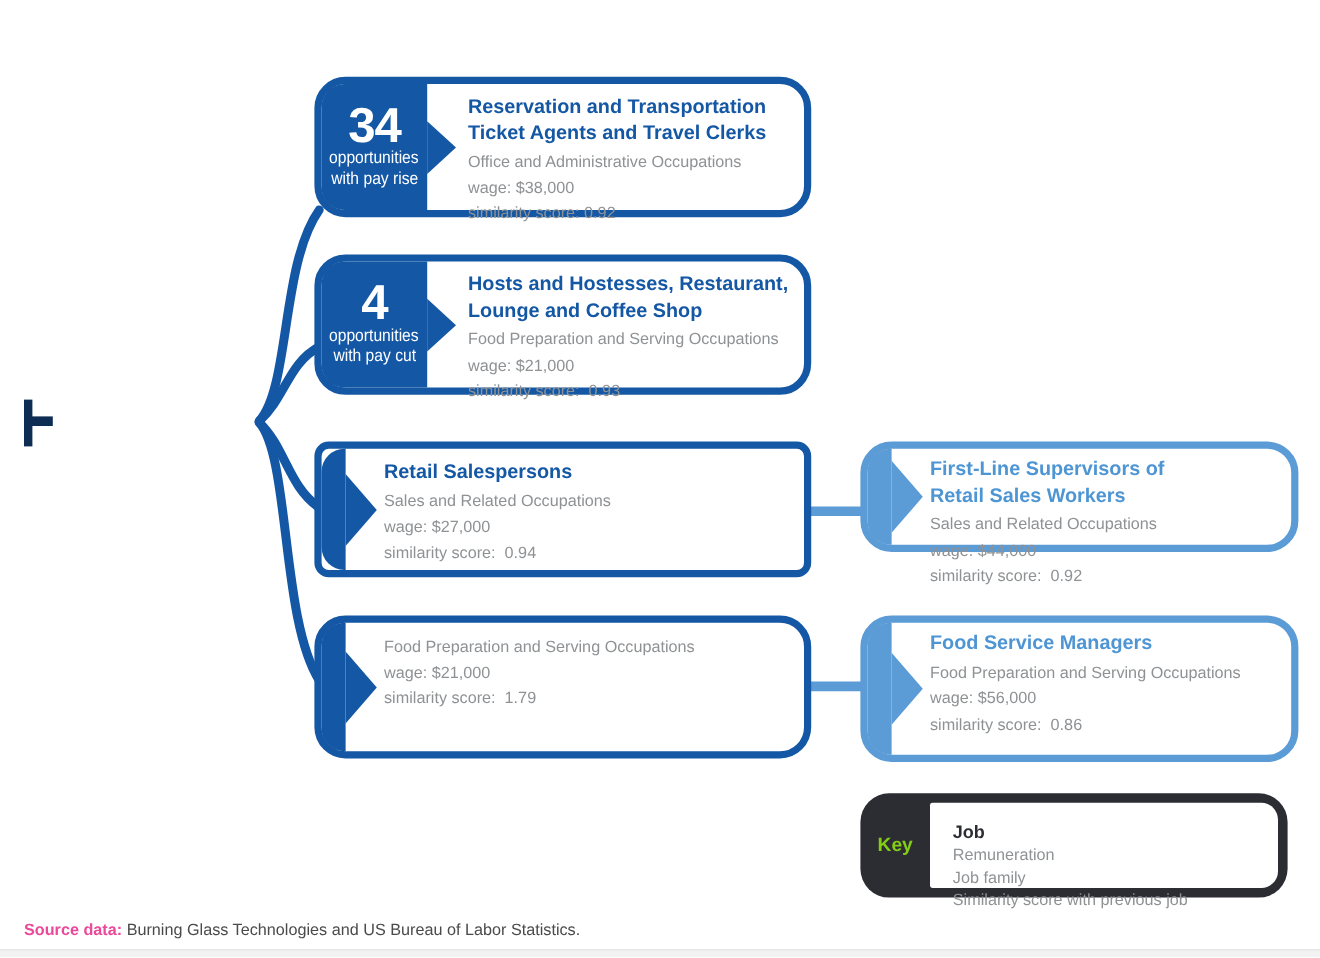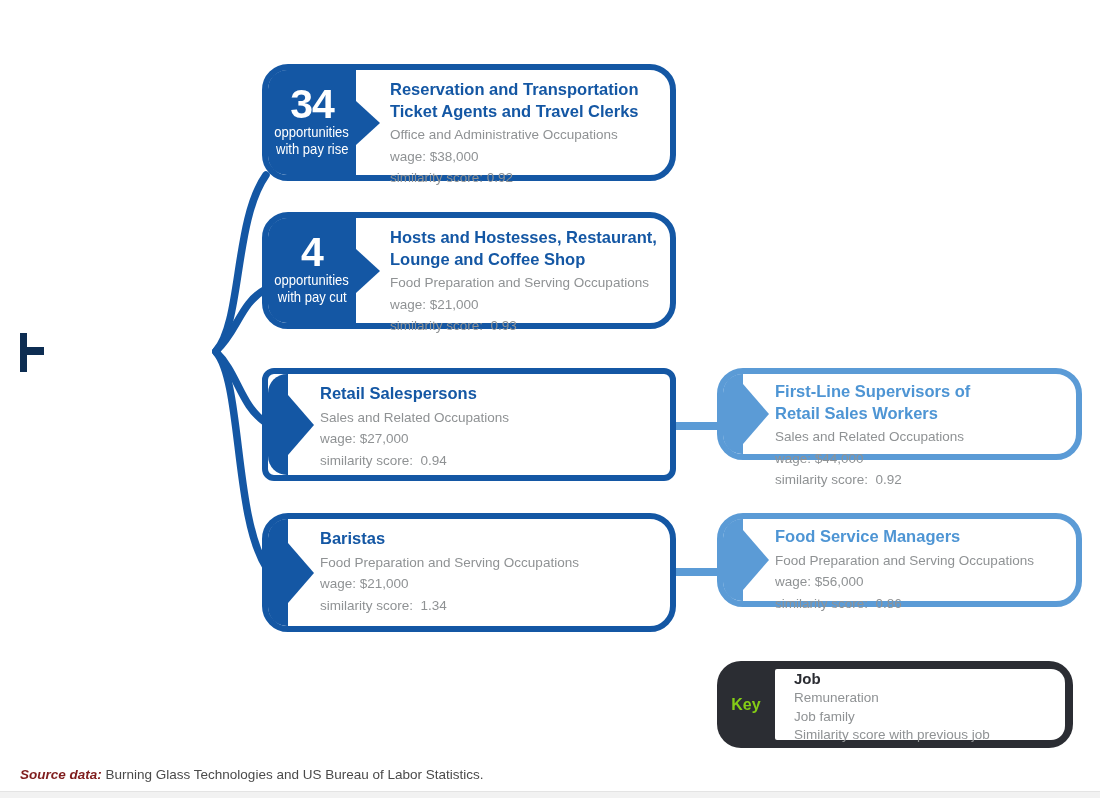--- a/index.html
+++ b/index.html
@@ -68,28 +68,28 @@
   .key-box{
     position:absolute;left:717px;top:661px;width:356px;height:87px;
     background:var(--dark);border-radius:24px;z-index:1;
   }
   .key-label{
     position:absolute;left:0;top:50%;width:58px;transform:translateY(-50%);
     color:#84cc16;font-size:16px;font-weight:bold;text-align:center;
   }
   .key-panel{
     position:absolute;left:58px;top:8px;right:8px;bottom:8px;background:#fff;
-    border-radius:2px 14px 14px 2px;padding:0 0 0 19px;box-sizing:border-box;
+    border-radius:2px 14px 14px 2px;padding:15px 0 0 19px;box-sizing:border-box;
   }
   .key-job{font-size:15px;font-weight:bold;color:var(--dark);line-height:20px;}
   .key-line{font-size:13.5px;color:var(--gray);line-height:18.5px;}
 
   
   .source{position:absolute;left:20px;top:767px;font-size:13.5px;color:#4a4a4a;}
-  .source b{color:#7f1d1d;font-style:italic;}
+  .source b{color:#ec4899;}
   .bottom-strip{position:absolute;left:0;bottom:0;width:100%;height:6px;background:#f2f2f2;border-top:1px solid #e4e4e4;}
 </style>
 </head>
 <body>
 
 <div class="canvas">
 
 
   <svg class="connectors" width="1100" height="798">
     <g fill="none" stroke="#1457a4" stroke-width="7.5" stroke-linecap="round">
@@ -157,28 +157,27 @@
       <div class="detail">Sales and Related Occupations</div>
       <div class="detail">wage: $44,000</div>
       <div class="detail">similarity score:  0.92</div>
     </div>
   </div>
 
   <div class="pbox" style="left:262px;top:513px;height:119px;">
     <div class="band thin"></div>
     <div class="chev small"></div>
     <div class="content after-thin">
-      <div class="job">Baristas</div>
       <div class="detail">Food Preparation and Serving Occupations</div>
       <div class="detail">wage: $21,000</div>
-      <div class="detail">similarity score:  1.34</div>
-    </div>
-  </div>
-
-  <div class="pbox light" style="left:717px;top:513px;height:94px;">
+      <div class="detail">similarity score:  1.79</div>
+    </div>
+  </div>
+
+  <div class="pbox light" style="left:717px;top:513px;height:122px;">
     <div class="band thin"></div>
     <div class="chev small"></div>
     <div class="content after-thin">
       <div class="job">Food Service Managers</div>
       <div class="detail">Food Preparation and Serving Occupations</div>
       <div class="detail">wage: $56,000</div>
       <div class="detail">similarity score:  0.86</div>
     </div>
   </div>
 

